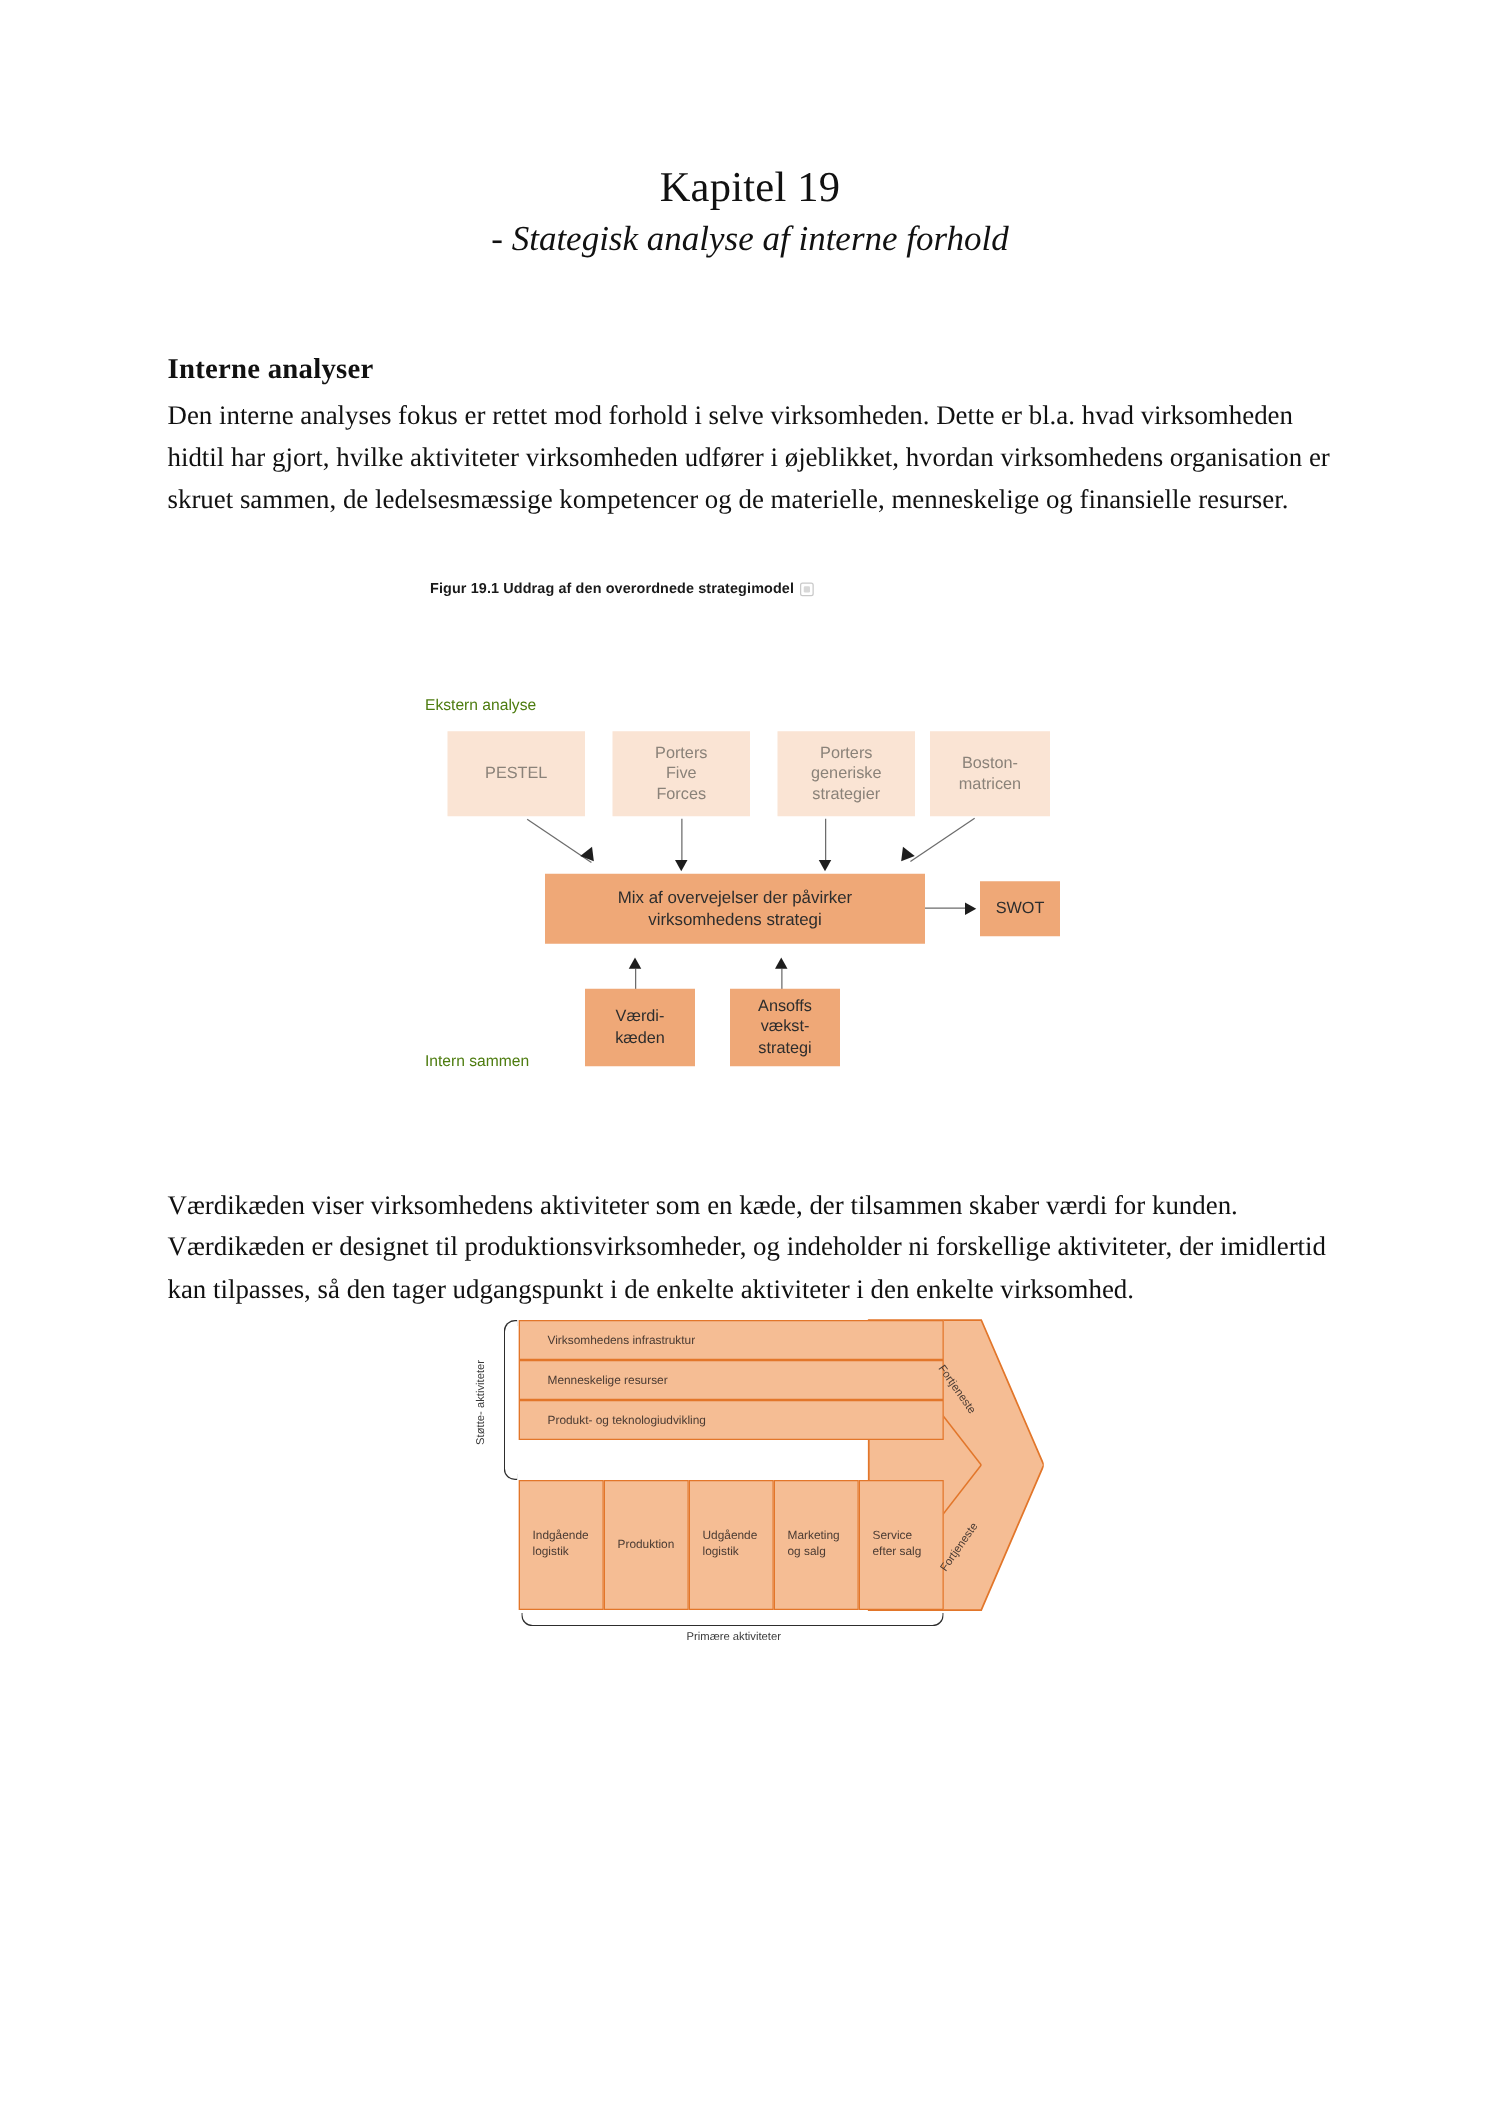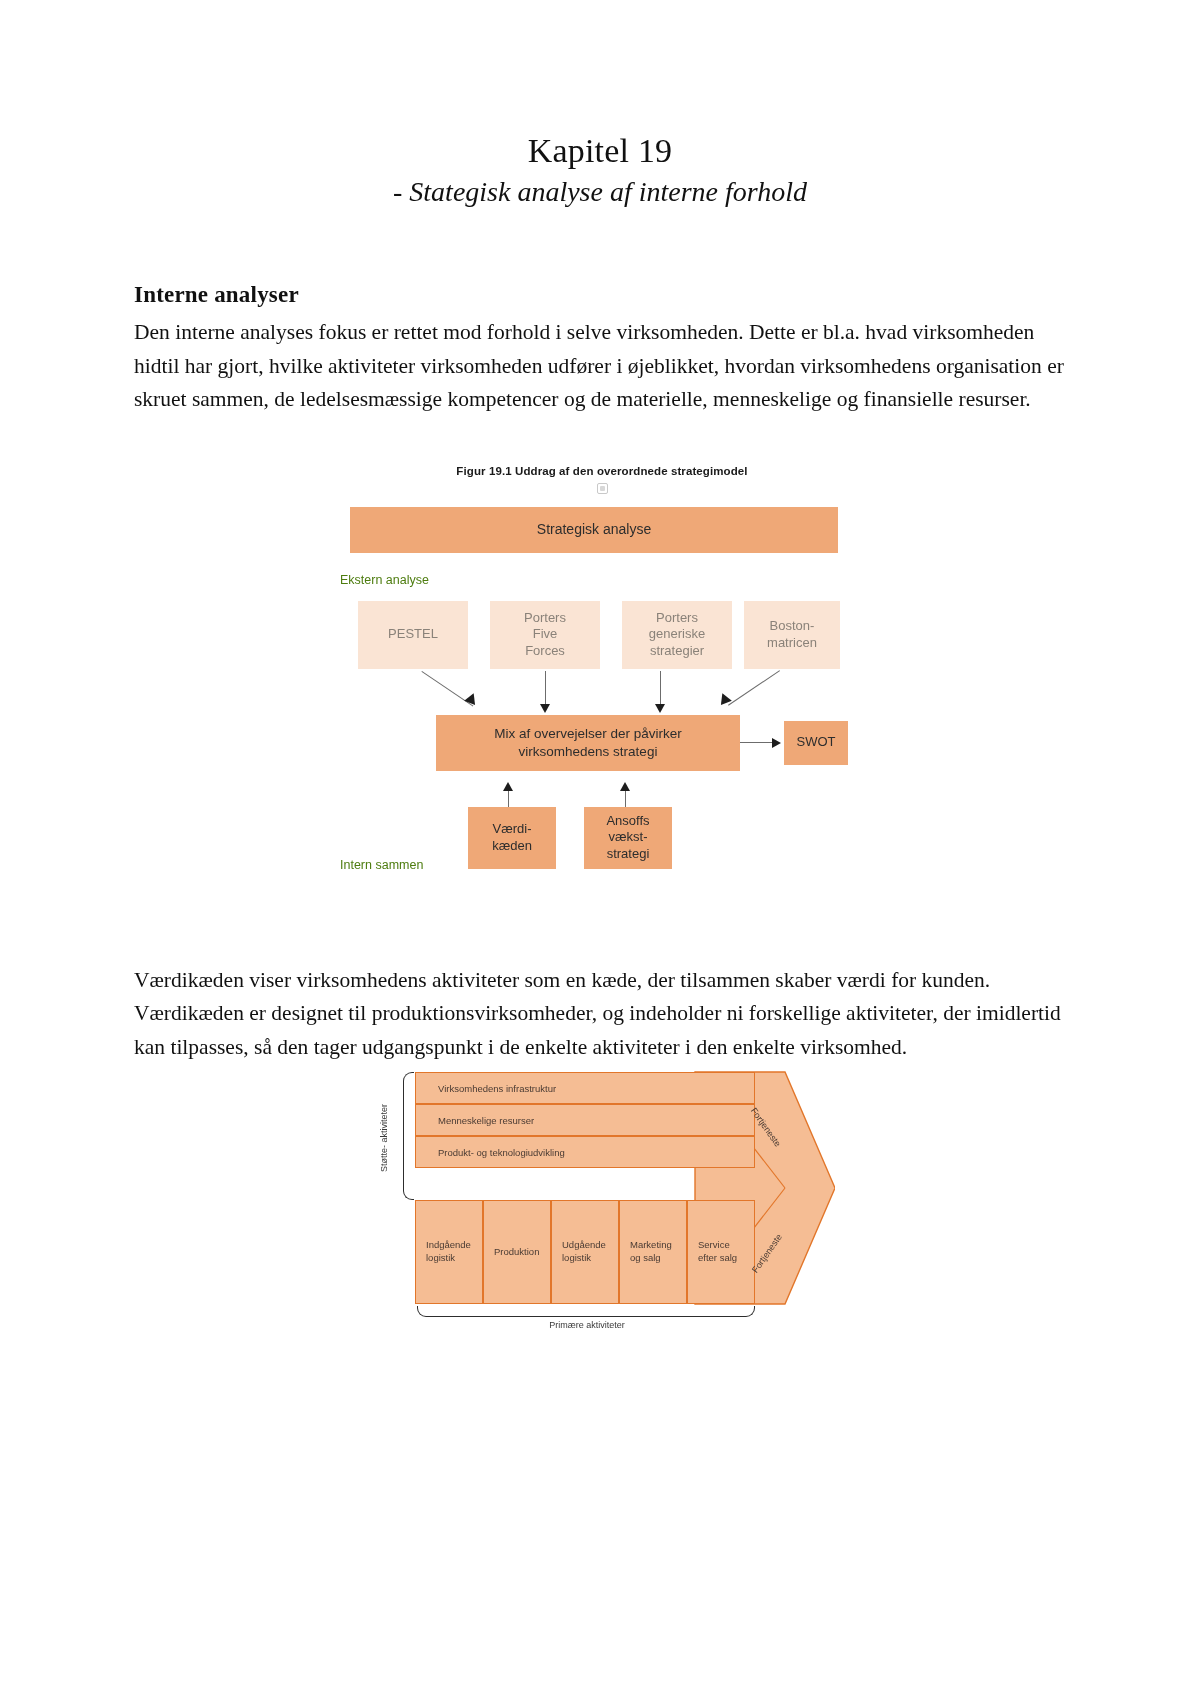--- a/index.html
+++ b/index.html
@@ -64,21 +64,21 @@
     margin:0 auto;
     padding-left:0;
   }
   .fig1-caption {
     font-family:"Liberation Sans", sans-serif;
     font-size:11.5px;
     font-weight:bold;
     color:#1a1a1a;
     margin:0 0 8px 4px;
     letter-spacing:.1px;
-    display:flex; align-items:center; gap:5px;flex-direction:column;
+    display:flex; align-items:center; gap:5px;
   }
   .cap-icon {
     width:11px;height:11px;border:1px solid #c9c9c9;border-radius:2px;
     display:inline-block;position:relative;top:1px;
   }
   .cap-icon::after{
     content:"";position:absolute;left:2px;top:2px;width:5px;height:5px;
     background:#d8d8d8;border-radius:1px;
   }
   .fig1 {
@@ -218,21 +218,20 @@
     <div class="sp-2"></div>
 
     <div class="fig1-wrap">
       <div class="fig1-caption">
         <span>Figur 19.1 Uddrag af den overordnede strategimodel</span>
         <span class="cap-icon"></span>
       </div>
 
       <div class="fig1">
 
-        <div class="box box-strong" style="left:10px; top:6px; width:488px; height:46px; font-size:14px;">Strategisk analyse</div>
 
         <div class="lbl-plain" style="left:0px; top:72px; width:520px;">Ekstern analyse</div>
 
         <div class="box box-light" style="left:18px; top:100px; width:110px; height:68px; font-size:13px; white-space:pre-line;">PESTEL</div>
         <div class="box box-light" style="left:150px; top:100px; width:110px; height:68px; font-size:13px; white-space:pre-line;">Porters
 Five
 Forces</div>
         <div class="box box-light" style="left:282px; top:100px; width:110px; height:68px; font-size:13px; white-space:pre-line;">Porters
 generiske
 strategier</div>

